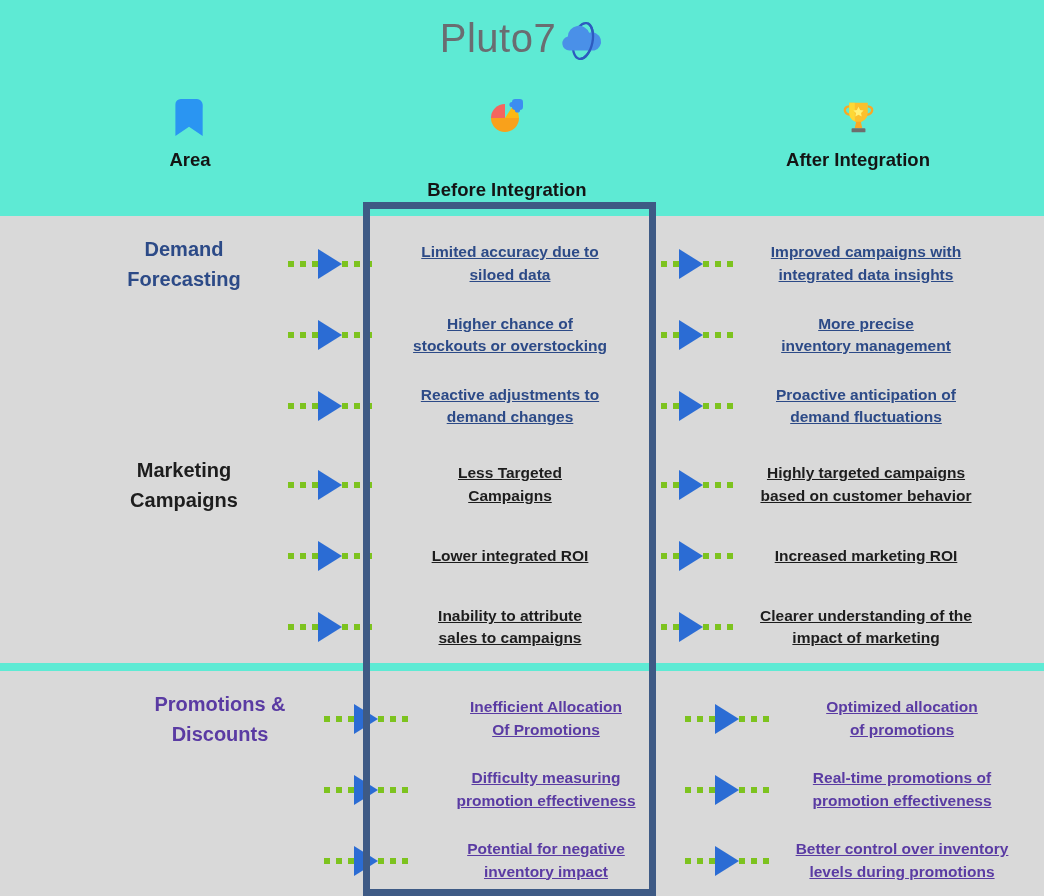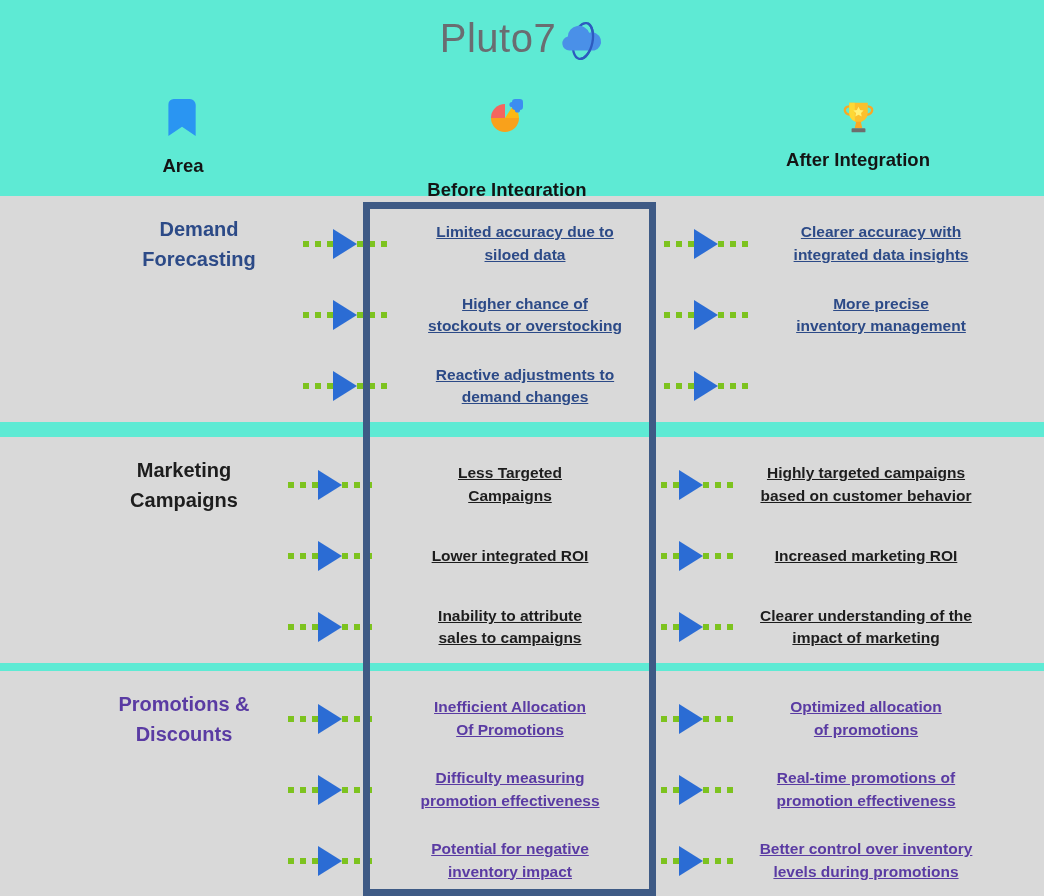--- a/index.html
+++ b/index.html
@@ -7,31 +7,31 @@
   .stage{position:relative;width:1044px;height:896px;background:#5eead4;overflow:hidden;}
 
   
   .logo{position:absolute;top:12px;left:0;width:100%;display:flex;justify-content:center;align-items:center;}
   .logo-text{font-size:40px;font-weight:400;color:#6a6d71;letter-spacing:.5px;}
   .logo svg{margin-left:2px;margin-top:6px;}
 
   .col-head{position:absolute;top:94px;width:220px;display:flex;flex-direction:column;align-items:center;}
   .col-head .icon-slot{height:42px;display:flex;align-items:flex-end;justify-content:center;}
   .col-label{font-weight:700;font-size:18.5px;color:#141414;margin-top:13px;text-align:center;}
-  #head-area{left:73px;gap:6px;}
+  #head-area{left:80px;}
   #head-before{left:397px;gap:30px;}
   #head-after{left:748px;align-items:center;}
 
   
   .band{position:absolute;left:0;width:1044px;background:#d9d9d9;
         display:grid;grid-template-columns:288px 84px 276px 85px 266px;
         grid-template-rows:repeat(3,1fr);padding-top:12px;box-sizing:border-box;}
-  #band1{top:196px;height:226px;padding-left:15px;}
+  #band1{top:216px;height:226px;}
   #band2{top:437px;height:226px;}
-  #band3{top:671px;height:225px;}
+  #band3{top:671px;height:225px;padding-left:36px;}
 
   .area-cell{grid-column:1;grid-row:1;display:flex;align-items:center;justify-content:center;
              padding-left:80px;font-size:20px;font-weight:700;text-align:center;
              white-space:pre-line;line-height:1.5;}
   .c2{grid-column:2;} .c3{grid-column:3;} .c4{grid-column:4;} .c5{grid-column:5;}
   .r1{grid-row:1;} .r2{grid-row:2;} .r3{grid-row:3;}
   .cell{display:flex;align-items:center;justify-content:center;}
   .txt{text-align:center;font-weight:700;font-size:15.5px;line-height:1.45;white-space:pre-line;text-decoration:underline;}
 
   
@@ -114,21 +114,21 @@
       </div>
     <div class="cell txt c3 r1">Limited accuracy due to
 siloed data</div>
     <div class="cell c4 r1">
         <div class="arrow">
           <span class="dot"></span>
           <span class="tri"></span>
           <span class="dot"></span>
         </div>
       </div>
-    <div class="cell txt c5 r1">Clearer accuracy with
+    <div class="cell txt c5 r1">Improved campaigns with
 integrated data insights</div>
 
     <div class="cell c2 r2">
         <div class="arrow">
           <span class="dot"></span>
           <span class="tri"></span>
           <span class="dot"></span>
         </div>
       </div>
     <div class="cell txt c3 r2">Higher chance of
@@ -152,20 +152,22 @@
       </div>
     <div class="cell txt c3 r3">Reactive adjustments to
 demand changes</div>
     <div class="cell c4 r3">
         <div class="arrow">
           <span class="dot"></span>
           <span class="tri"></span>
           <span class="dot"></span>
         </div>
       </div>
+    <div class="cell txt c5 r3">Proactive anticipation of
+demand fluctuations</div>
   </section>
 
   <section class="band" id="band2" style="color: rgb(29, 29, 29);">
     <div class="area-cell">Marketing
 Campaigns</div>
 
     <div class="cell c2 r1">
         <div class="arrow">
           <span class="dot"></span>
           <span class="tri"></span>

